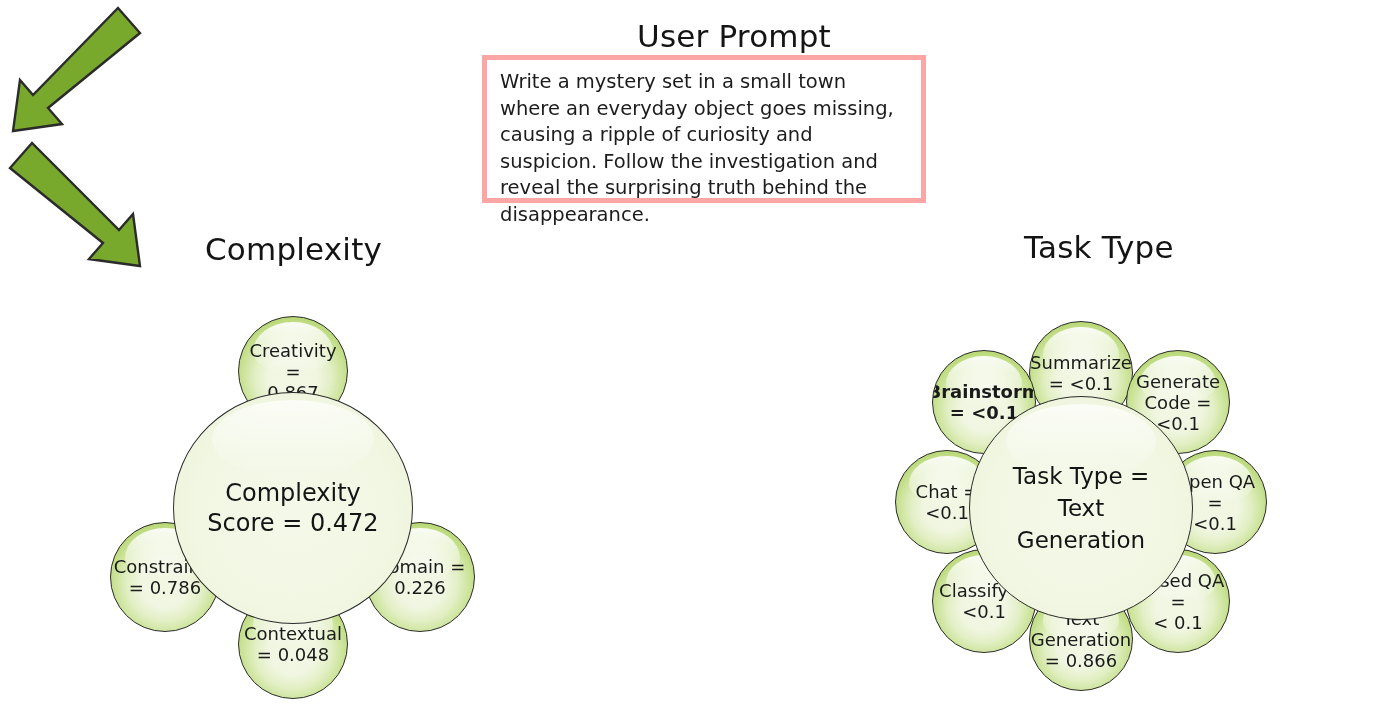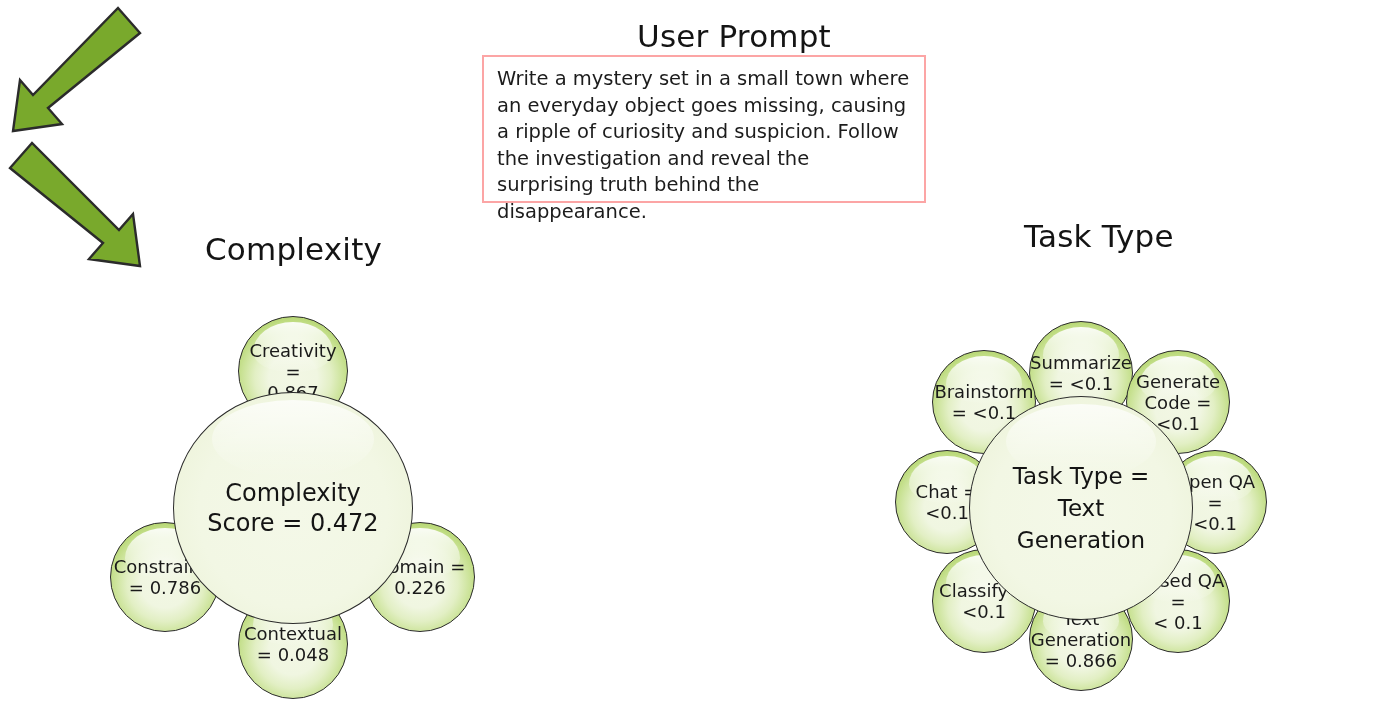--- a/index.html
+++ b/index.html
@@ -21,30 +21,30 @@
   .heading {
     position: absolute;
     font-size: 31px;
     font-weight: 400;
     color: #141414;
     letter-spacing: 0.2px;
     white-space: nowrap;
   }
   #user-prompt-title { left: 637px; top: 18px; }
   #complexity-title  { left: 205px; top: 231px; }
-  #tasktype-title    { left: 1024px; top: 218px; }
+  #tasktype-title    { left: 1024px; top: 229px; }
 
   
   .prompt-box {
     position: absolute;
     left: 482px;
     top: 55px;
     width: 444px;
     height: 148px;
-    border: 2px solid #fca5a5;
+    border: 5px solid #fca5a5;
     background: #ffffff;
     box-sizing: border-box;
     padding: 9px 13px 0 13px;
   }
   .prompt-text {
     font-size: 19.5px;
     line-height: 26.5px;
     color: #1c1c1c;
     text-align: left;
   }
@@ -201,21 +201,21 @@
 
 <div class="heading" id="tasktype-title">Task Type</div>
 
 <div class="cluster" id="tasktype-cluster">
 
   <div class="bubble petal z-under" style="left:144px; top:26px; width:104px; height:104px;">
     <span class="bubble-label">Summarize
 = &lt;0.1</span>
   </div>
 
-  <div class="bubble petal z-under" style="left:47px; top:55px; width:104px; height:104px;">
+  <div class="bubble petal z-under" style="left:47px; top:55px; width:104px; height:104px;font-weight:bold;">
     <span class="bubble-label">Brainstorm
 = &lt;0.1</span>
   </div>
 
   <div class="bubble petal z-under" style="left:241px; top:55px; width:104px; height:104px;">
     <span class="bubble-label">Generate
 Code = &lt;0.1</span>
   </div>
 
   <div class="bubble petal z-under" style="left:10px; top:155px; width:104px; height:104px;">

